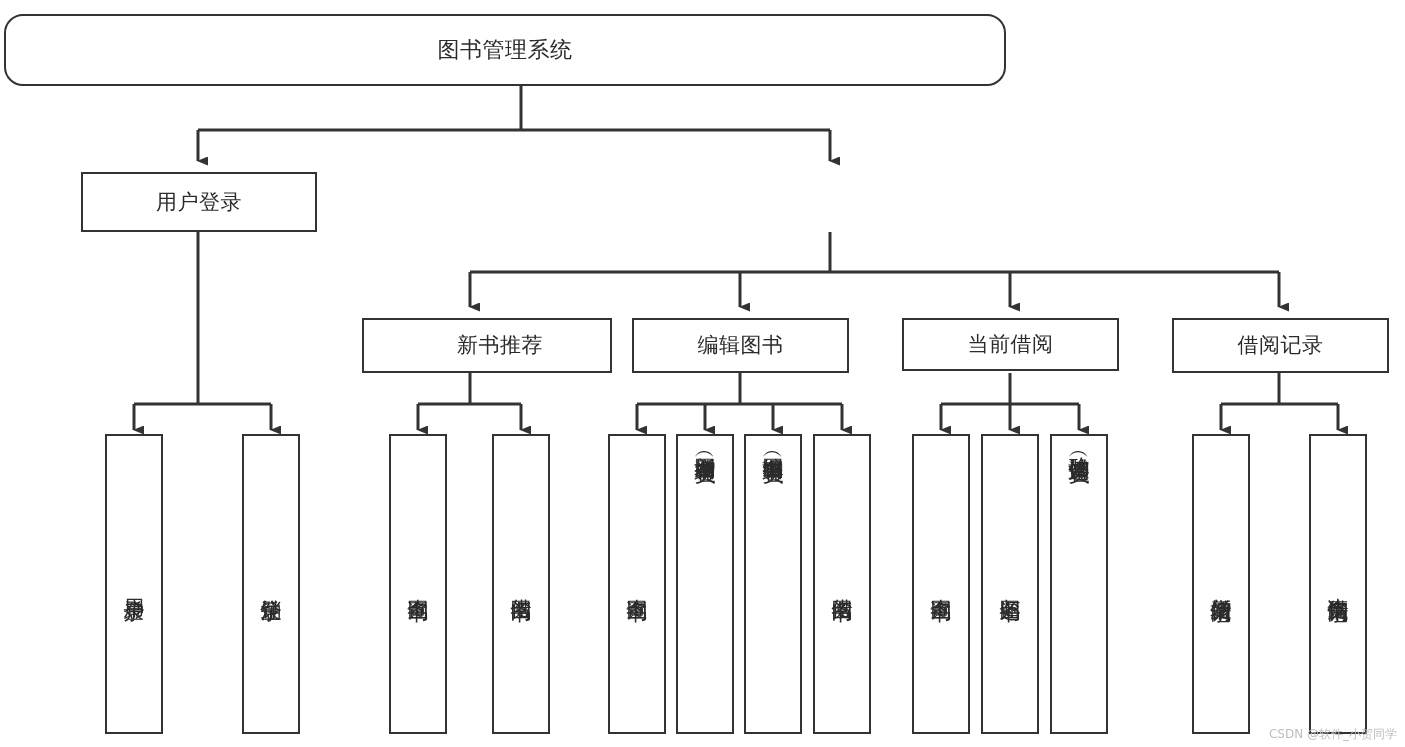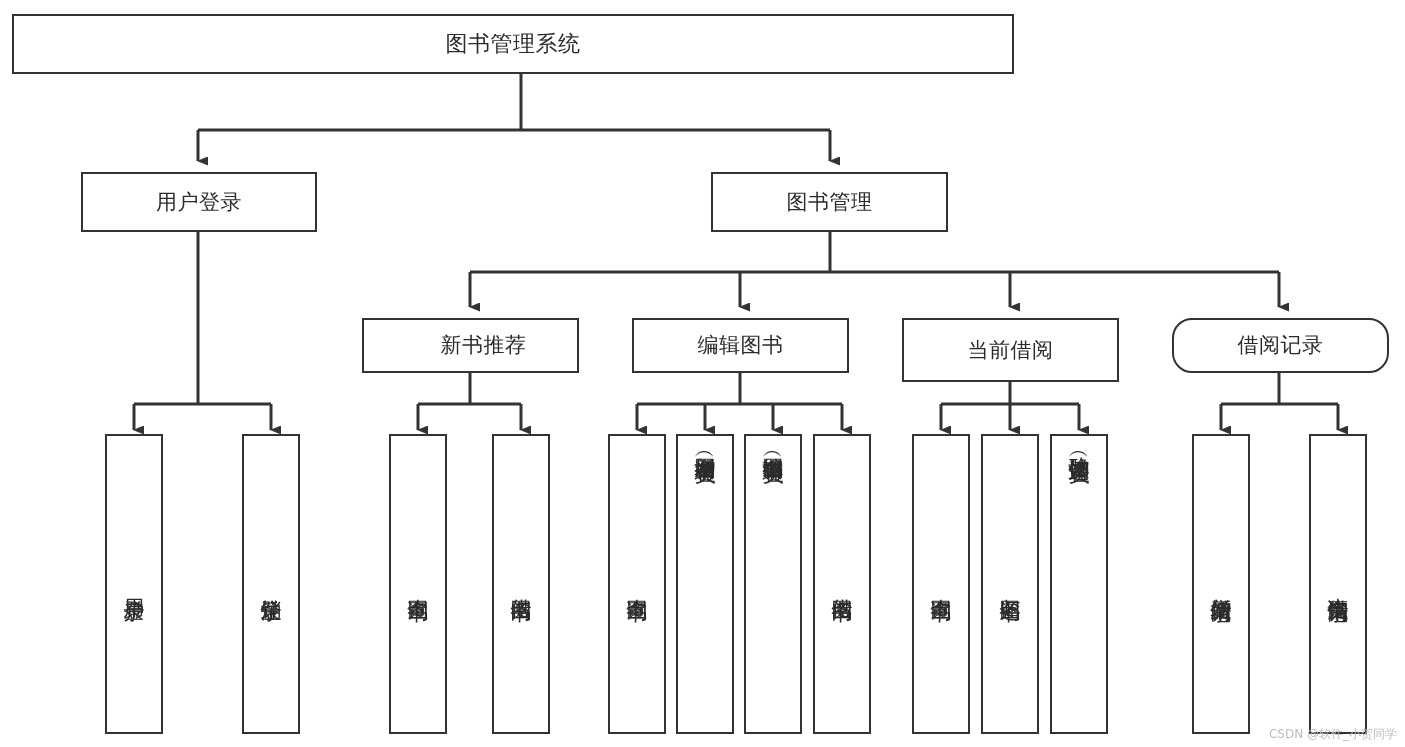--- a/index.html
+++ b/index.html
@@ -126,45 +126,42 @@
       <path d="M1010,404 L1010,430" marker-end="url(#arrowhead)"></path>
       <path d="M1079,404 L1079,430" marker-end="url(#arrowhead)"></path>
 
       <path d="M1279,373 L1279,404"></path>
       <path d="M1221,404 L1338,404"></path>
       <path d="M1221,404 L1221,430" marker-end="url(#arrowhead)"></path>
       <path d="M1338,404 L1338,430" marker-end="url(#arrowhead)"></path>
     </g>
   </svg>
 
-  <div class="node root horizontal" style="left:12px; top:14px; width:1002px; height:60px;">
+  <div class="node root horizontal" style="left:4px; top:14px; width:1002px; height:72px;border-radius:19px;">
     <span class="node-label">图书管理系统</span>
   </div>
 
   <div class="node horizontal" style="left:81px; top:172px; width:236px; height:60px;">
     <span class="node-label">用户登录</span>
   </div>
 
-  <div class="node horizontal" style="left:711px; top:172px; width:237px; height:60px;">
-    <span class="node-label">图书管理</span>
-  </div>
-
-  <div class="node horizontal" style="left:362px; top:318px; width:217px; height:55px;padding-left:26px;">
+
+  <div class="node horizontal" style="left:362px; top:318px; width:250px; height:55px;padding-left:26px;">
     <span class="node-label">新书推荐</span>
   </div>
 
   <div class="node horizontal" style="left:632px; top:318px; width:217px; height:55px;">
     <span class="node-label">编辑图书</span>
   </div>
 
-  <div class="node horizontal" style="left:902px; top:318px; width:217px; height:64px;">
+  <div class="node horizontal" style="left:902px; top:318px; width:217px; height:53px;">
     <span class="node-label">当前借阅</span>
   </div>
 
-  <div class="node horizontal" style="left:1172px; top:318px; width:217px; height:55px;border-radius:20px;">
+  <div class="node horizontal" style="left:1172px; top:318px; width:217px; height:55px;">
     <span class="node-label">借阅记录</span>
   </div>
 
   <div class="node vertical centered" style="left:105px; top:434px; width:58px; height:300px;">
     <span class="node-label">用户登录</span>
   </div>
 
   <div class="node vertical centered" style="left:242px; top:434px; width:58px; height:300px;">
     <span class="node-label">注销登录</span>
   </div>

